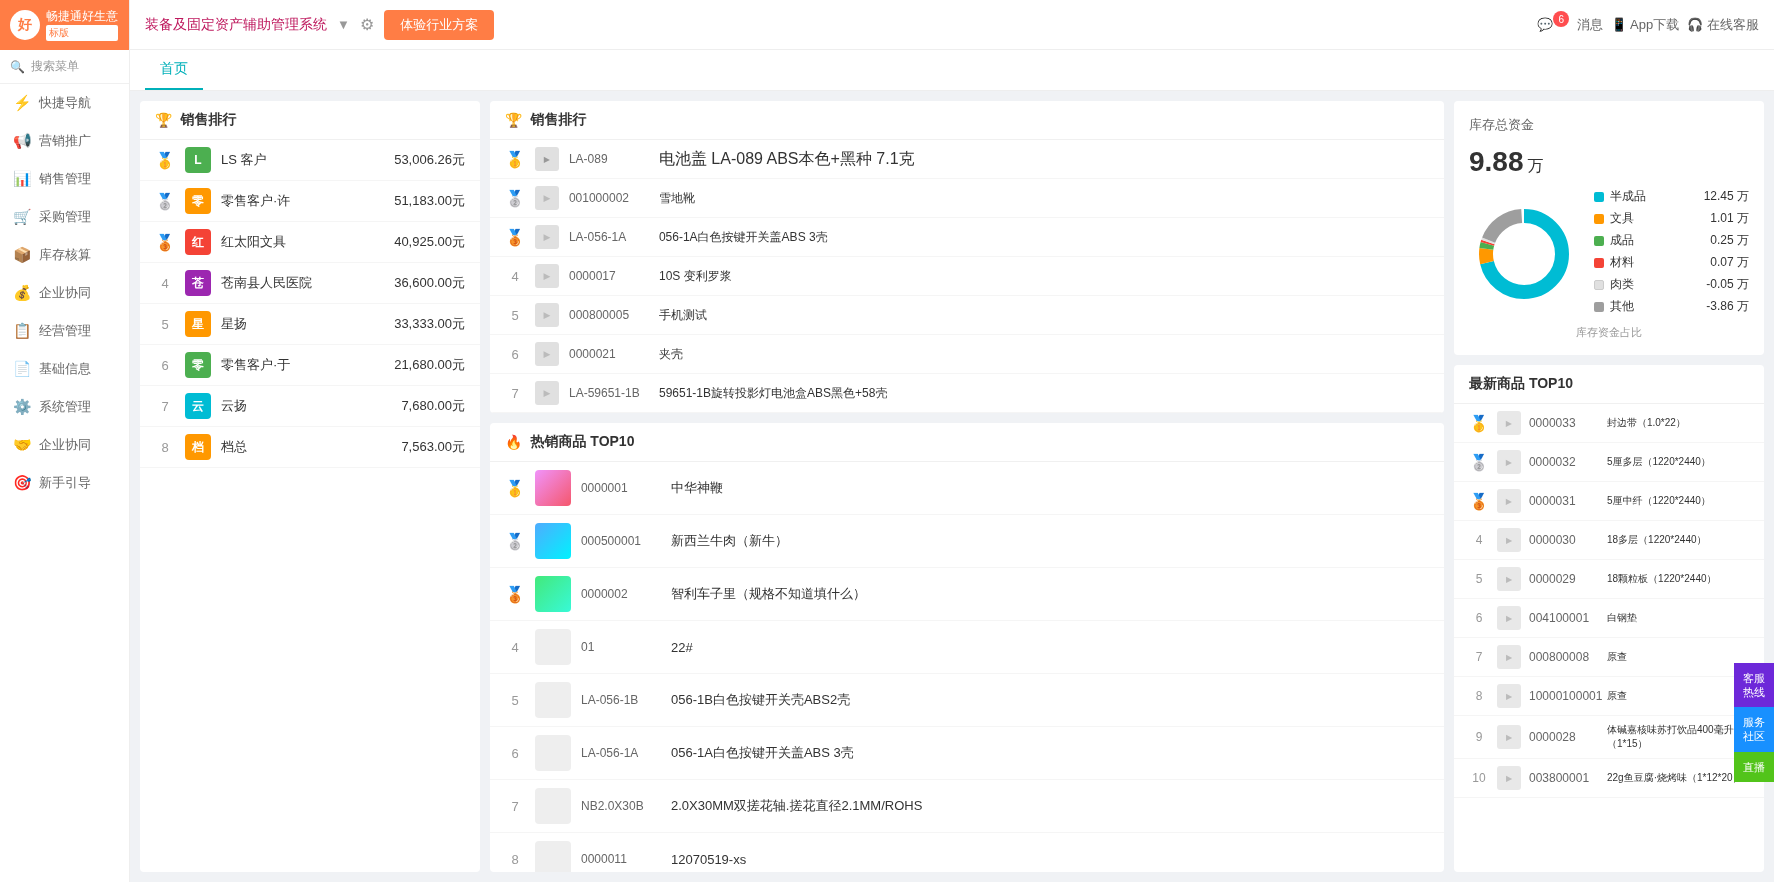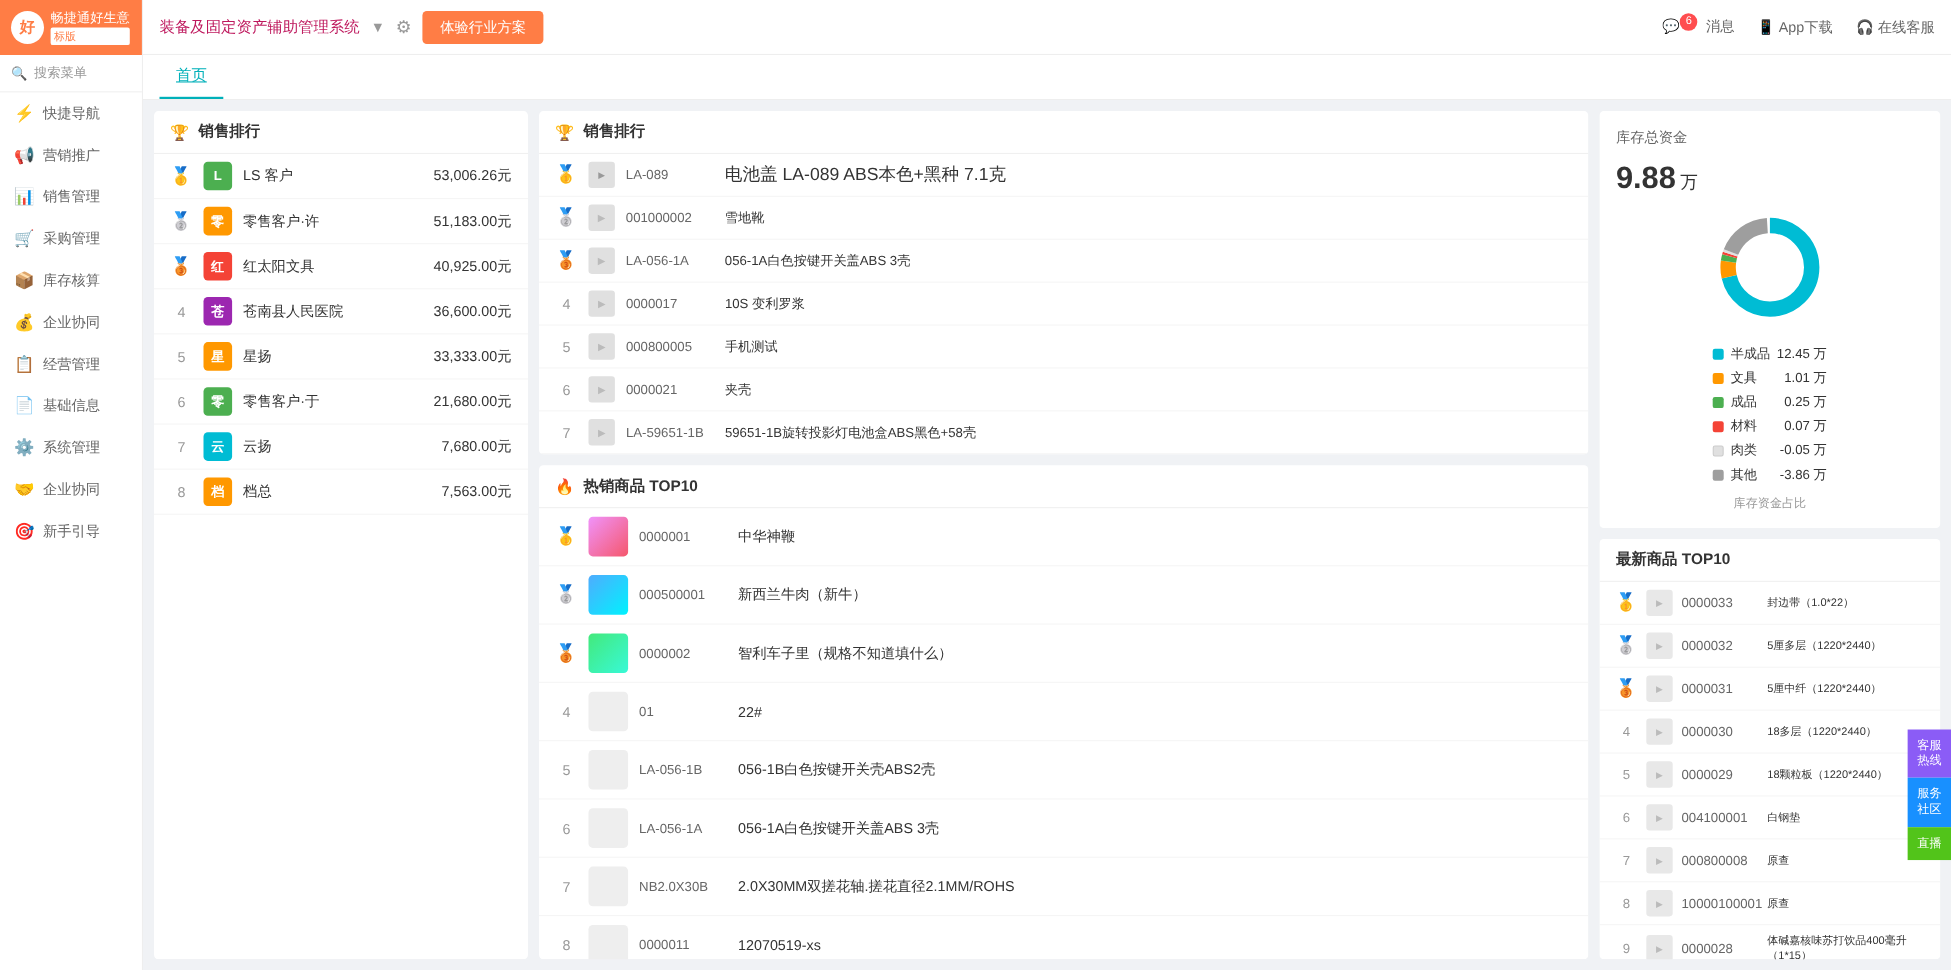--- a/index.html
+++ b/index.html
@@ -66,40 +66,40 @@
     .top-bar-title {
       font-size: 14px; color: #be185d; font-weight: 500;
     }
     .top-bar-arrow { color: #999; }
     .top-bar-gear { color: #999; font-size: 16px; cursor: pointer; }
     .top-bar-btn {
       background: #ff7d45; color: #fff; border: none; padding: 6px 16px;
       border-radius: 4px; cursor: pointer; font-size: 13px;
     }
     .top-bar-right {
-      margin-left: auto; display: flex; align-items: center; gap: 21px; color: #666; font-size: 13px;
+      margin-left: auto; display: flex; align-items: center; gap: 8px; color: #666; font-size: 13px;
     }
     .top-bar-badge {
       background: #ff4d4f; color: #fff; border-radius: 50%; width: 16px; height: 16px;
       display: inline-flex; align-items: center; justify-content: center; font-size: 10px;
       position: relative; top: -6px; left: -4px;
     }
 
     
     .page-nav {
       background: #fff;
       border-bottom: 1px solid #eee;
       padding: 0 15px;
       display: flex;
       flex-shrink: 0;
     }
     .page-nav-item {
       padding: 10px 15px; cursor: pointer; color: #666; font-size: 14px; border-bottom: 2px solid transparent;
     }
-    .page-nav-item.active { color: #00b0b9; border-bottom-color: #00b0b9; text-decoration: underline; }
+    .page-nav-item.active { color: #00b0b9; border-bottom-color: #00b0b9; }
 
     
     .content {
       flex: 1;
       display: flex;
       overflow: hidden;
       background: #f0f2f5;
       gap: 10px;
       padding: 10px;
     }
@@ -161,21 +161,21 @@
       flex-shrink: 0;
       display: flex;
       flex-direction: column;
       gap: 10px;
       overflow-y: auto;
     }
 
     
     .stock-panel { background: #fff; border-radius: 4px; padding: 15px; }
     .stock-title { font-size: 13px; color: #666; margin-bottom: 8px; }
-    .stock-chart-area { display: flex; gap: 15px; margin-top: 10px; align-items: center; flex-direction: column; }
+    .stock-chart-area { display: flex; gap: 15px; margin-top: 10px; align-items: center; }
 
     
     .donut-container { position: relative; width: 110px; height: 110px; flex-shrink: 0; }
     .donut-container svg { width: 110px; height: 110px; }
 
     .stock-legend { flex: 1; }
     .legend-row { display: flex; align-items: center; gap: 6px; margin-bottom: 5px; font-size: 12px; }
     .legend-dot { width: 10px; height: 10px; border-radius: 2px; flex-shrink: 0; }
     .legend-label { flex: 1; color: #333; }
     .legend-val { color: #333; }
@@ -191,21 +191,21 @@
     .tp-img { width: 24px; height: 24px; border-radius: 3px; background: #e8e8e8; flex-shrink: 0; display: flex; align-items: center; justify-content: center; color: #bbb; font-size: 9px; }
     .tp-code { font-size: 12px; color: #666; width: 70px; }
     .tp-name { flex: 1; font-size: 10px; color: #333; }
 
     
     .float-btns {
       position: fixed; right: 0; bottom: 100px;
       display: flex; flex-direction: column;
     }
     .float-btn {
-      background: #8b5cf6; color: #fff;
+      background: #6d28d9; color: #fff;
       padding: 8px 6px; font-size: 11px; text-align: center;
       cursor: pointer; width: 40px; line-height: 1.3;
     }
 
     
     ::-webkit-scrollbar { width: 4px; height: 4px; }
     ::-webkit-scrollbar-thumb { background: #ddd; border-radius: 2px; }
   </style>
 </head>
 <body>

